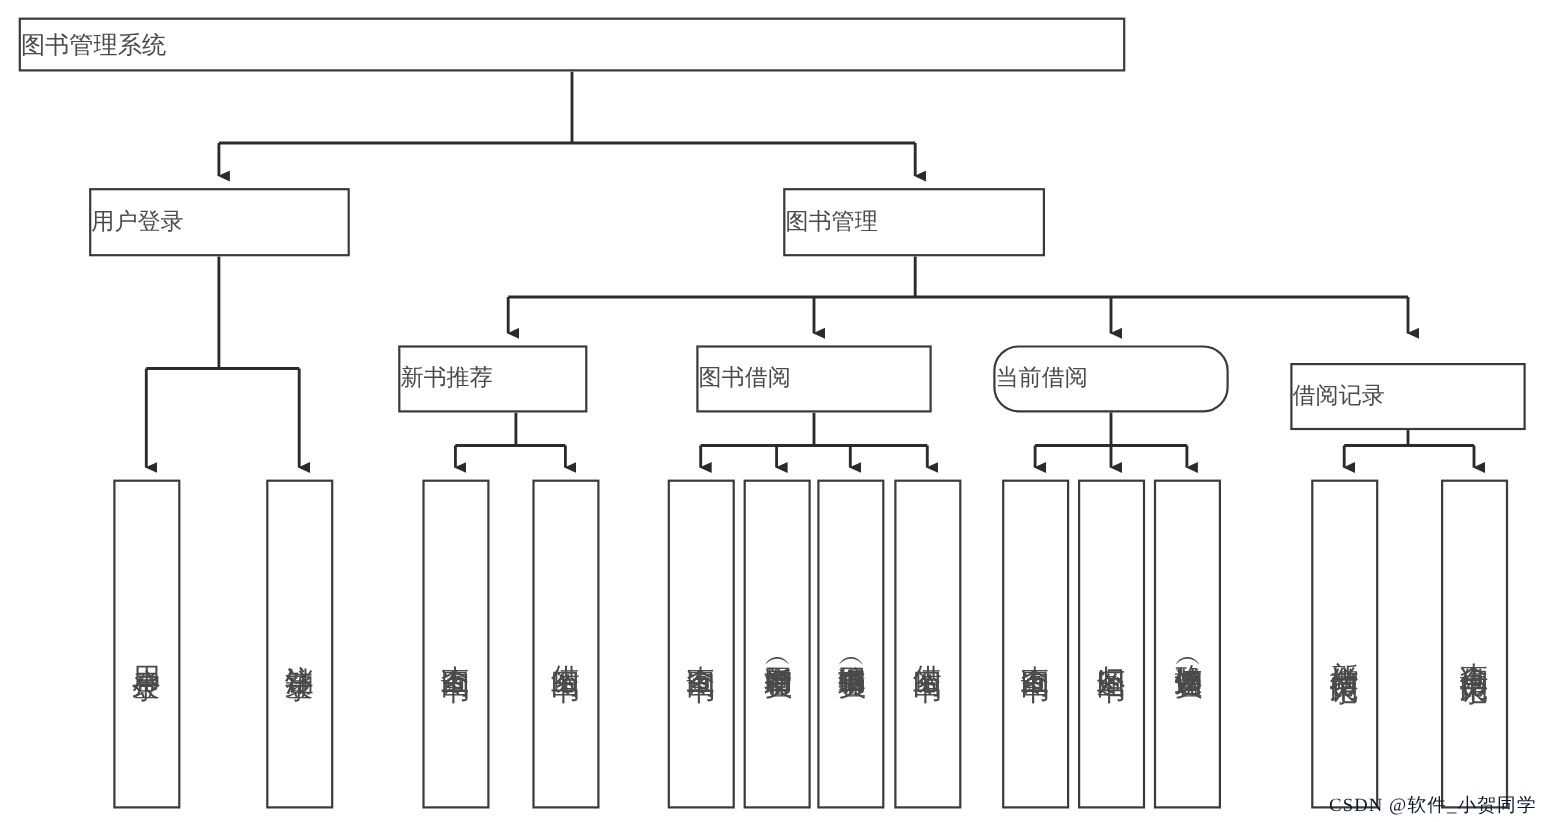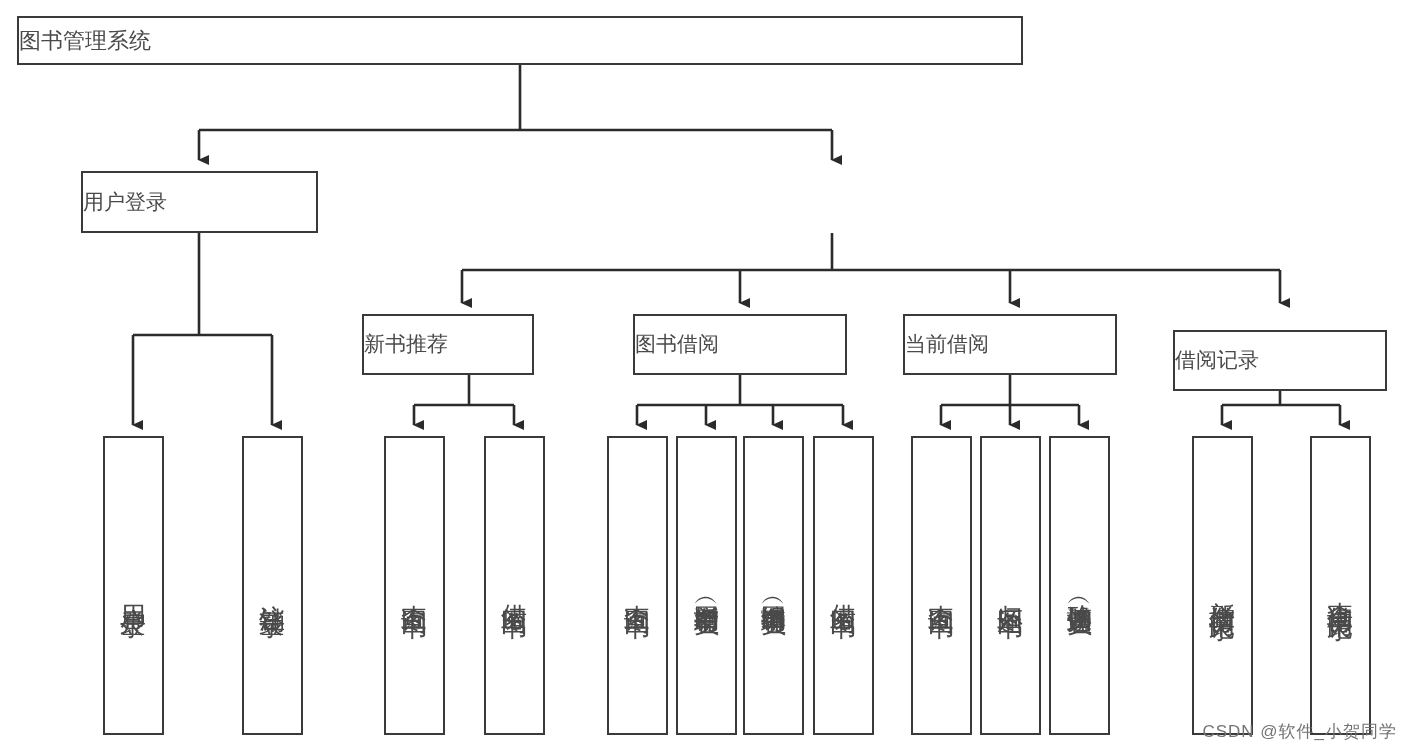--- a/index.html
+++ b/index.html
@@ -52,25 +52,25 @@
   }
   .node.v.tall .lbl{font-size:25px;letter-spacing:1px;}
   .node.v.mid .lbl{margin-top:58px;}
   .node.v.mid2 .lbl{margin-top:72px;}
 
   .watermark{
     position:absolute;
     right:8px;
     bottom:4px;
     font-size:17px;
-    color:#737373;
+    color:#0f172a;
     letter-spacing:1px;
     z-index:5;
     white-space:nowrap;
-    font-family:Liberation Sans, sans-serif;
+    font-family:Liberation Serif, serif;
   }
 </style>
 </head>
 <body>
 
 <div id="stage">
 
   <svg id="wires" viewBox="0 0 1405 747" xmlns="http://www.w3.org/2000/svg">
     <defs>
       <marker id="arw" markerWidth="10" markerHeight="11" refX="5" refY="10" orient="auto" markerUnits="userSpaceOnUse">
@@ -122,30 +122,33 @@
   </svg>
 
   <div class="node root" style="left:17px;top:16px;width:1006px;height:49px;">
     <span class="lbl">图书管理系统</span>
   </div>
 
   <div class="node h" style="left:81px;top:171px;width:237px;height:62px;">
     <span class="lbl">用户登录</span>
   </div>
 
+  <div class="node h" style="left:712px;top:171px;width:238px;height:62px;">
+    <span class="lbl">图书管理</span>
+  </div>
 
   <div class="node h" style="left:362px;top:314px;width:172px;height:61px;">
     <span class="lbl">新书推荐</span>
   </div>
 
   <div class="node h" style="left:633px;top:314px;width:214px;height:61px;">
     <span class="lbl">图书借阅</span>
   </div>
 
-  <div class="node h" style="left:903px;top:314px;width:214px;height:61px;">
+  <div class="node h" style="left:903px;top:314px;width:214px;height:61px;border-radius:23px;">
     <span class="lbl">当前借阅</span>
   </div>
 
   <div class="node h" style="left:1173px;top:314px;width:214px;height:61px;margin-top:16px;">
     <span class="lbl">借阅记录</span>
   </div>
 
   <div class="node v mid" style="left:103px;top:436px;width:61px;height:299px;">
     <span class="lbl" style="margin-top: 141.5px;">用户登录</span>
   </div>

